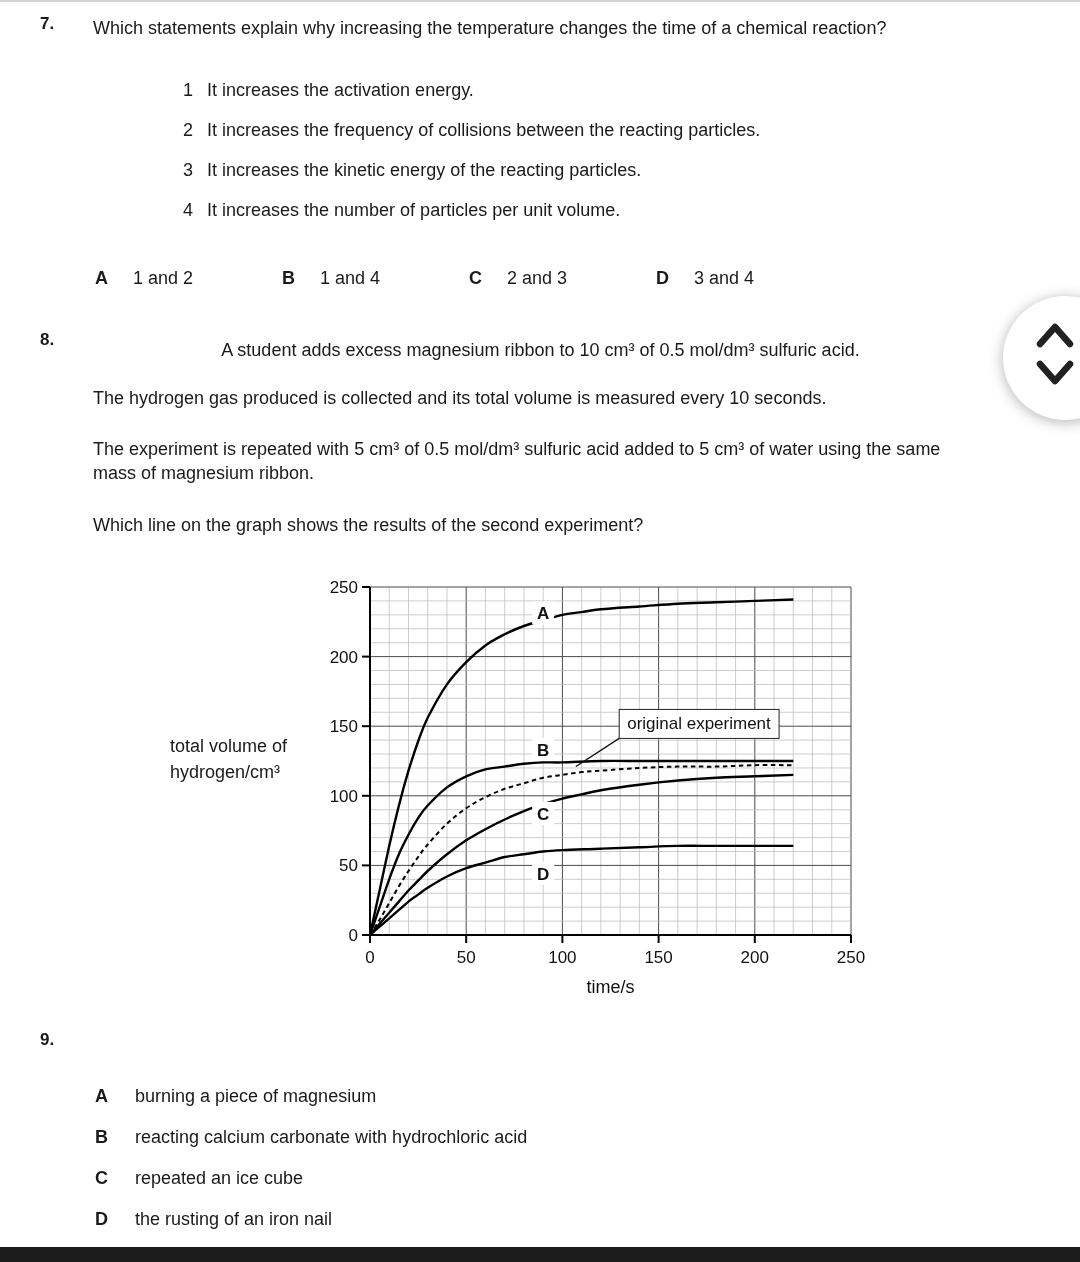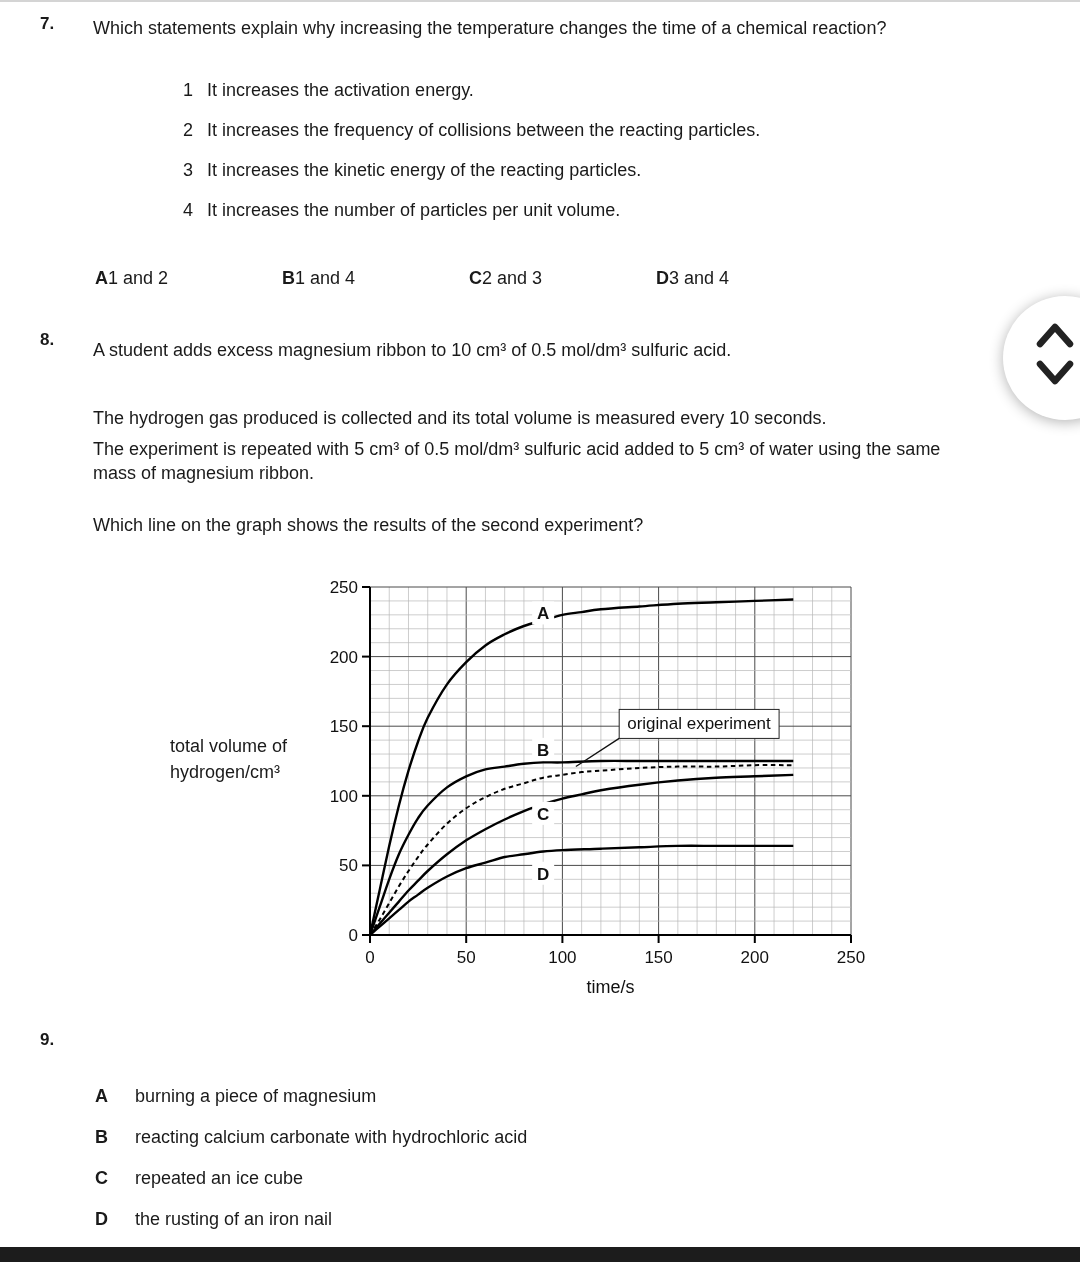--- a/index.html
+++ b/index.html
@@ -13,21 +13,21 @@
     font-family: "Liberation Sans", "DejaVu Sans", sans-serif;
     font-size: 18px;
     color: #1a1a1a;
   }
   .abs { position: absolute; }
   .qnum { font-weight: bold; font-size: 17px; }
   .stmt { display: flex; gap: 14px; }
   .opt-row { display: flex; }
   .opt { width: 187px; }
   .opt b { font-weight: bold; }
-  .opt .opt-text { }
+  .opt .opt-text { margin-left: 25px; }
   .q9opt b { display: inline-block; width: 40px; font-weight: bold; }
   .para { width: 895px; line-height: 24px; }
   .ylab { line-height: 26px; }
   svg text { font-family: "Liberation Sans", "DejaVu Sans", sans-serif; }
   .scroll-widget {
     border-radius: 50%;
     background: #ffffff;
     box-shadow: 0 2px 14px rgba(0,0,0,0.30);
   }
   .chev {
@@ -77,22 +77,22 @@
     </div>
     <div class="opt">
       <b>C</b><span class="opt-text">2 and 3</span>
     </div>
     <div class="opt">
       <b>D</b><span class="opt-text">3 and 4</span>
     </div>
   </div>
 
   <div class="abs qnum" style="left:40px;top:330px;">8.</div>
-  <div class="abs para" style="left:93px;top:338px;">A student adds excess magnesium ribbon to 10 cm³ of 0.5 mol/dm³ sulfuric acid.</div>
-  <div class="abs para" style="left:93px;top:386px;margin-top:20px;">The hydrogen gas produced is collected and its total volume is measured every 10 seconds.</div>
+  <div class="abs para" style="left:93px;top:338px;text-align:center;">A student adds excess magnesium ribbon to 10 cm³ of 0.5 mol/dm³ sulfuric acid.</div>
+  <div class="abs para" style="left:93px;top:386px;">The hydrogen gas produced is collected and its total volume is measured every 10 seconds.</div>
   <div class="abs para" style="left:93px;top:437px;">The experiment is repeated with 5 cm³ of 0.5 mol/dm³ sulfuric acid added to 5 cm³ of water using the same mass of magnesium ribbon.</div>
   <div class="abs ylab" style="left:170px;top:733px;">
     <div>total volume of</div>
     <div>hydrogen/cm³</div>
   </div>
 
   <div class="abs para" style="left:93px;top:513px;">Which line on the graph shows the results of the second experiment?</div>
   <svg id="graph" class="abs" style="left:325px;top:573px;" width="550" height="425" viewBox="0 0 550 425">
       <line x1="45" y1="362" x2="45" y2="14" stroke="#4a4a4a" stroke-width="1"></line>
       <line x1="64.24000000000001" y1="362" x2="64.24000000000001" y2="14" stroke="#b8b8b8" stroke-width="0.7"></line>

